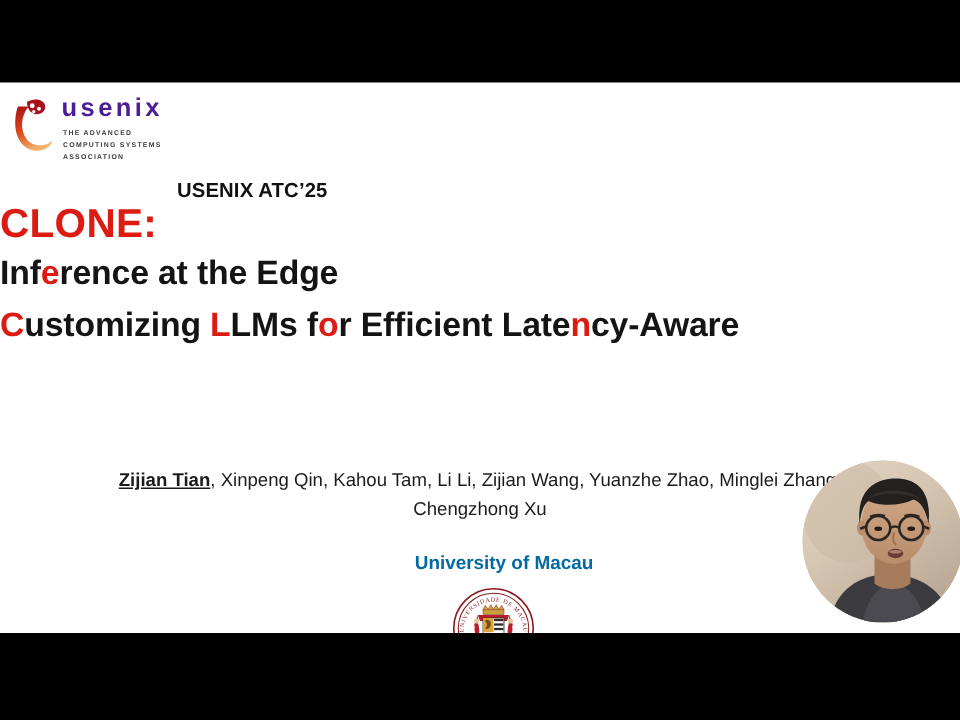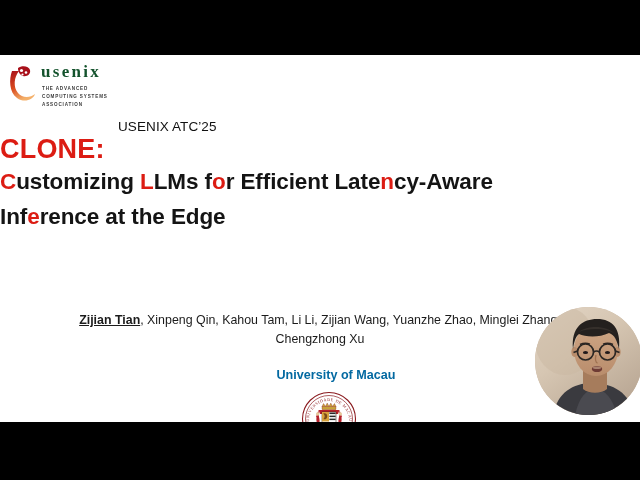--- a/index.html
+++ b/index.html
@@ -56,43 +56,42 @@
     width: 30px;
     height: 38px;
   }
   #usenix-wordmark {
     position: absolute;
     left: 33px;
     top: 2px;
     font-size: 17px;
     font-weight: bold;
     letter-spacing: 2.3px;
-    color: #14532d;
+    color: #4c1d95;
     line-height: 1;
-    font-family: Liberation Serif, serif;
   }
   #usenix-tagline {
     position: absolute;
     left: 34px;
     top: 24px;
     font-size: 4.6px;
     letter-spacing: 0.85px;
     color: #3b3b3b;
     line-height: 1.75;
     font-weight: bold;
     white-space: pre-line;
   }
 
   
   #conference-name {
     position: absolute;
     left: 118px;
     top: 64px;
     font-size: 13.5px;
-    font-weight: normal;
+    font-weight: bold;
     color: #111111;
     letter-spacing: 0.1px;
   }
 
   
   #title-block {
     position: absolute;
     left: 0;
     top: 79px;
     width: 640px;
@@ -203,22 +202,22 @@
       <span id="usenix-wordmark">usenix</span>
       <span id="usenix-tagline">THE ADVANCED
 COMPUTING SYSTEMS
 ASSOCIATION</span>
     </div>
 
     <div id="conference-name">USENIX ATC’25</div>
 
     <div id="title-block">
       <div id="title-acronym">CLONE:</div>
+      <div class="title-line"><span>Inf</span><span class="hl">e</span><span>rence at the Edge</span></div>
       <div class="title-line"><span class="hl">C</span><span>ustomizing </span><span class="hl">L</span><span>LMs f</span><span class="hl">o</span><span>r Efficient Late</span><span class="hl">n</span><span>cy-Aware</span></div>
-      <div class="title-line"><span>Inf</span><span class="hl">e</span><span>rence at the Edge</span></div>
     </div>
 
     <div id="authors"><span id="author-first">Zijian Tian</span><span>, Xinpeng Qin, Kahou Tam, Li Li, Zijian Wang, Yuanzhe Zhao, Minglei Zhang, Chengzhong Xu</span></div>
 
     <div id="affiliation">University of Macau</div>
 
     <div id="seal">
       <svg width="56" height="56" viewBox="0 0 56 56" xmlns="http://www.w3.org/2000/svg">
         <defs>
           <path id="sealArcTop" d="M 8 30 A 20 20 0 0 1 48 30"></path>

